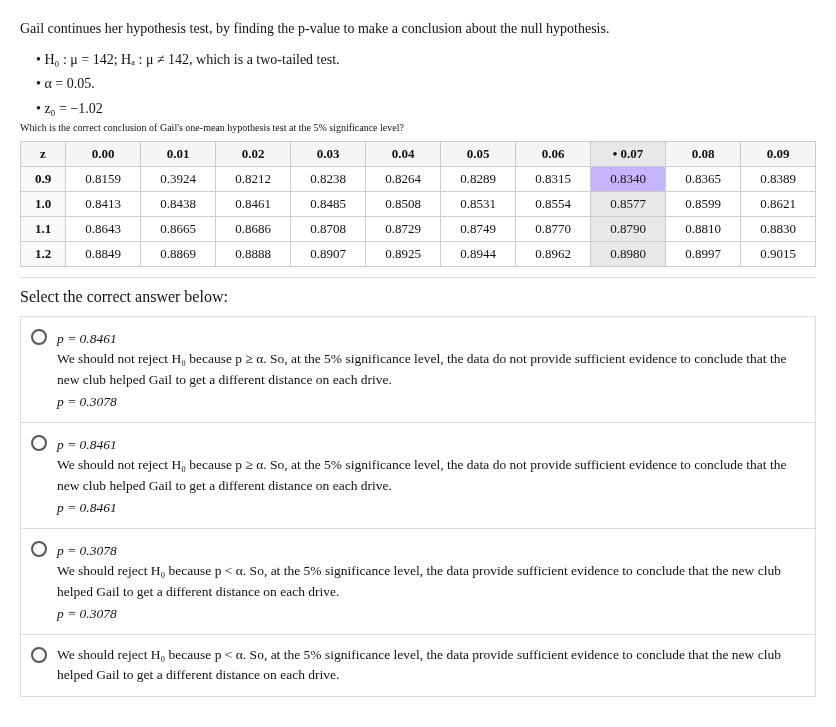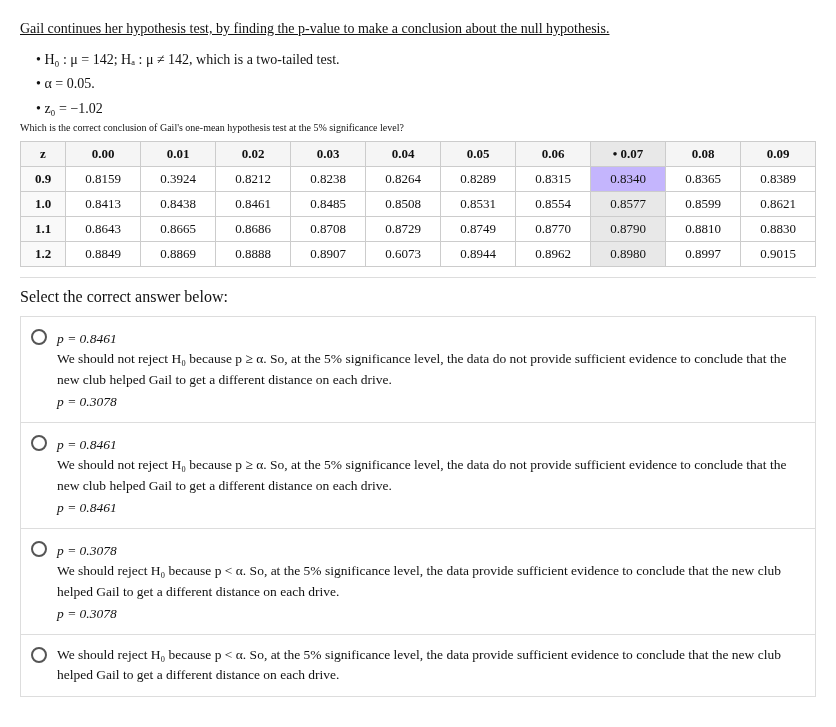--- a/index.html
+++ b/index.html
@@ -11,21 +11,20 @@
       width: 836px;
       min-height: 727px;
     }
     .main-container {
       padding: 18px 20px 0 20px;
     }
     .intro-text {
       font-size: 14px;
       margin-bottom: 10px;
       line-height: 1.5;
-      text-decoration: underline;
     }
     .bullet-list {
       list-style: none;
       margin-left: 16px;
       margin-bottom: 0;
     }
     .bullet-list li {
       margin-bottom: 2px;
       line-height: 1.6;
     }
@@ -172,21 +171,21 @@
           <td style="background: rgb(232, 232, 232);">0.8790</td>
           <td>0.8810</td>
           <td>0.8830</td>
         </tr>
         <tr>
           <td>1.2</td>
           <td>0.8849</td>
           <td>0.8869</td>
           <td>0.8888</td>
           <td>0.8907</td>
-          <td>0.6073</td>
+          <td>0.8925</td>
           <td>0.8944</td>
           <td>0.8962</td>
           <td style="background: rgb(232, 232, 232);">0.8980</td>
           <td>0.8997</td>
           <td>0.9015</td>
         </tr>
       </tbody>
   </table>
 
   <hr class="divider-line">

